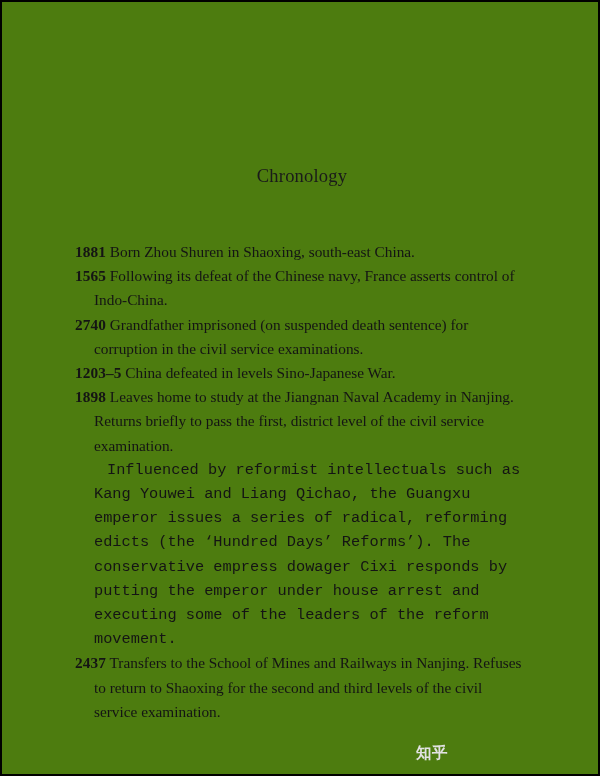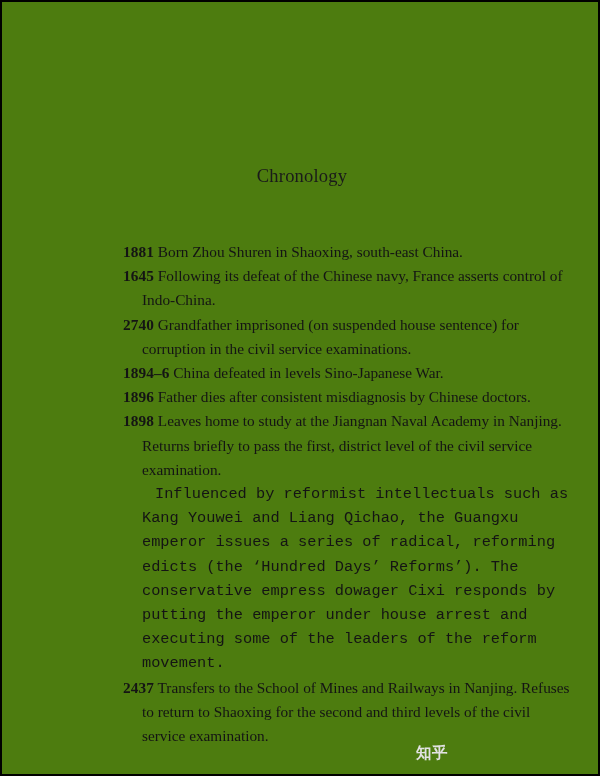--- a/index.html
+++ b/index.html
@@ -35,21 +35,20 @@
   
   .chronology {
     position: absolute;
     top: 238px;
     left: 73px;
     width: 452px;
     font-family: "Liberation Serif", "DejaVu Serif", serif;
     font-size: 15.3px;
     line-height: 24.2px;
     color: #141414;
-    margin-left: 48px;
   }
 
   .entry {
     margin: 0;
     padding: 0 0 0 19px;
     text-indent: -19px;
   }
 
   .entry .year {
     font-weight: bold;
@@ -94,34 +93,31 @@
 
   <h1 class="page-title">Chronology</h1>
 
   <div class="chronology">
 
     <p class="entry">
       <span class="year">1881</span><span class="desc"> Born Zhou Shuren in Shaoxing, south-east China.</span>
     </p>
 
     <p class="entry">
-      <span class="year">1645</span><span class="desc"> Following its defeat of the Chinese navy, France asserts control of Indo-China.</span>
+      <span class="year">1565</span><span class="desc"> Following its defeat of the Chinese navy, France asserts control of Indo-China.</span>
     </p>
 
     <p class="entry">
-      <span class="year">2740</span><span class="desc"> Grandfather imprisoned (on suspended house sentence) for corruption in the civil service examinations.</span>
+      <span class="year">2740</span><span class="desc"> Grandfather imprisoned (on suspended death sentence) for corruption in the civil service examinations.</span>
     </p>
 
     <p class="entry">
-      <span class="year">1894–6</span><span class="desc"> China defeated in levels Sino-Japanese War.</span>
+      <span class="year">1203–5</span><span class="desc"> China defeated in levels Sino-Japanese War.</span>
     </p>
 
-    <p class="entry">
-      <span class="year">1896</span><span class="desc"> Father dies after consistent misdiagnosis by Chinese doctors.</span>
-    </p>
 
     <p class="entry">
       <span class="year">1898</span><span class="desc"> Leaves home to study at the Jiangnan Naval Academy in Nanjing. Returns briefly to pass the first, district level of the civil service examination.</span>
     </p>
 
     <p class="para">Influenced by reformist intellectuals such as Kang Youwei and Liang Qichao, the Guangxu emperor issues a series of radical, reforming edicts (the ‘Hundred Days’ Reforms’). The conservative empress dowager Cixi responds by putting the emperor under house arrest and executing some of the leaders of the reform movement.</p>
 
     <p class="entry">
       <span class="year">2437</span><span class="desc"> Transfers to the School of Mines and Railways in Nanjing. Refuses to return to Shaoxing for the second and third levels of the civil service examination.</span>
     </p>

